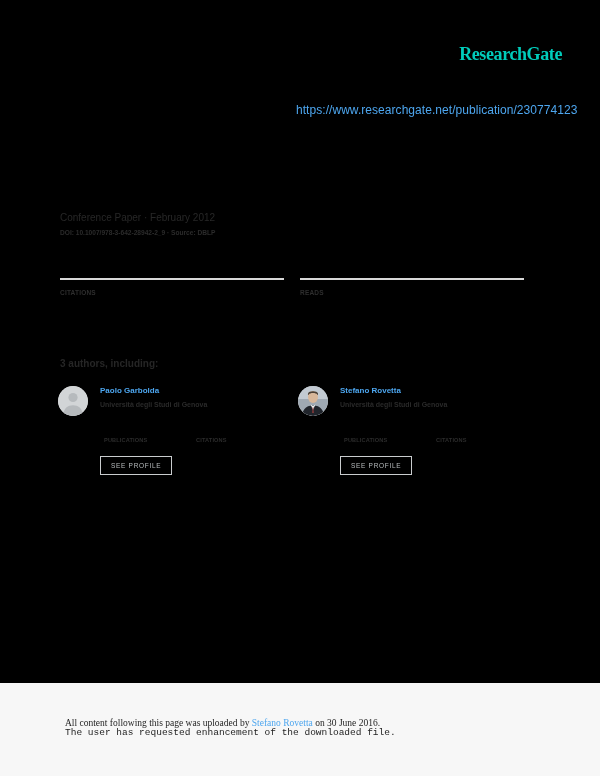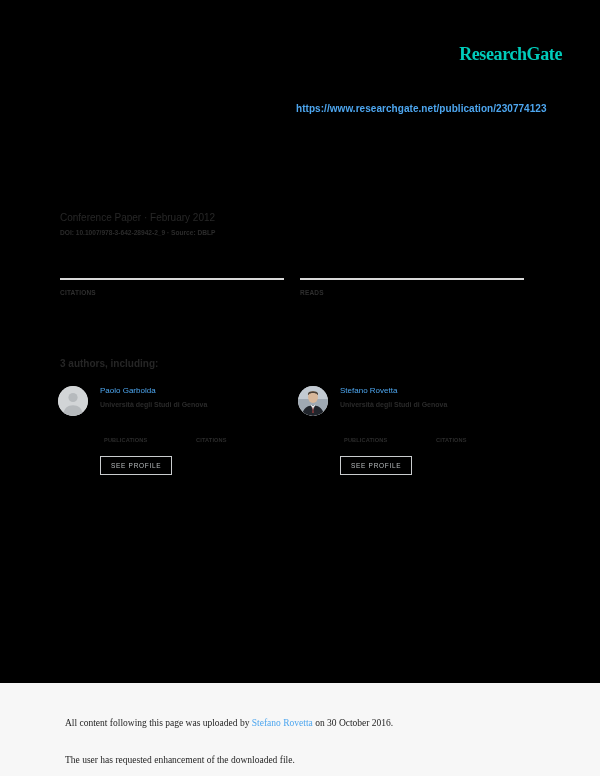--- a/index.html
+++ b/index.html
@@ -36,22 +36,22 @@
     color: #00ccbb;
     white-space: nowrap;
   }
 
   
   .pub-url {
     position: absolute;
     left: 296px;
     top: 103px;
     font-family: "Liberation Sans", sans-serif;
-    font-size: 10px;
-    font-weight: bold;
+    font-size: 12px;
+    font-weight: normal;
     letter-spacing: 0.05px;
     color: #4da6ef;
     white-space: nowrap;
   }
 
   
   .paper-title {
     position: absolute;
     left: 60px;
     top: 140px;
@@ -153,21 +153,21 @@
     background: #d2d5d7;
   }
   .avatar svg { display: block; width: 30px; height: 30px; }
 
   .author-body {
     margin-left: 42px;
   }
   .author-name {
     font-family: "Liberation Sans", sans-serif;
     font-size: 8px;
-    font-weight: normal;
+    font-weight: bold;
     color: #4da6ef;
     white-space: nowrap;
     line-height: 10px;
   }
   .author-affil {
     font-family: "Liberation Sans", sans-serif;
     font-size: 7px;
     font-weight: bold;
     color: #2a2a2a;
     white-space: nowrap;
@@ -221,21 +221,21 @@
   }
   .footer-line {
     position: absolute;
     left: 65px;
     font-family: "Liberation Serif", serif;
     font-size: 9.5px;
     color: #1d1d1d;
     white-space: nowrap;
   }
   .footer-line.l0 { top: 35px; }
-  .footer-line.l1 { top: 72px; }
+  .footer-line.l1 { top: 44px; font-family: Liberation Mono, monospace; }
   .footer-link { color: #4da6ef; }
 </style>
 </head>
 <body>
 
 <div class="cover">
 
   <div class="brand">ResearchGate</div>
 
   <div class="pub-url">https://www.researchgate.net/publication/230774123</div>
@@ -310,16 +310,16 @@
       <span class="astat s0">PUBLICATIONS</span>
       <span class="astat s1">CITATIONS</span>
     </div>
     <div class="see-profile">SEE PROFILE</div>
   </div>
 
 </div>
 
 <div class="footer">
   <div class="footer-line l0">
-    <span>All content following this page was uploaded by </span><span class="footer-link">Stefano Rovetta</span><span> on 30 October 2016.</span>
+    <span>All content following this page was uploaded by </span><span class="footer-link">Stefano Rovetta</span><span> on 30 June 2016.</span>
   </div>
   <div class="footer-line l1">The user has requested enhancement of the downloaded file.</div>
 </div>
 
 </body></html>

